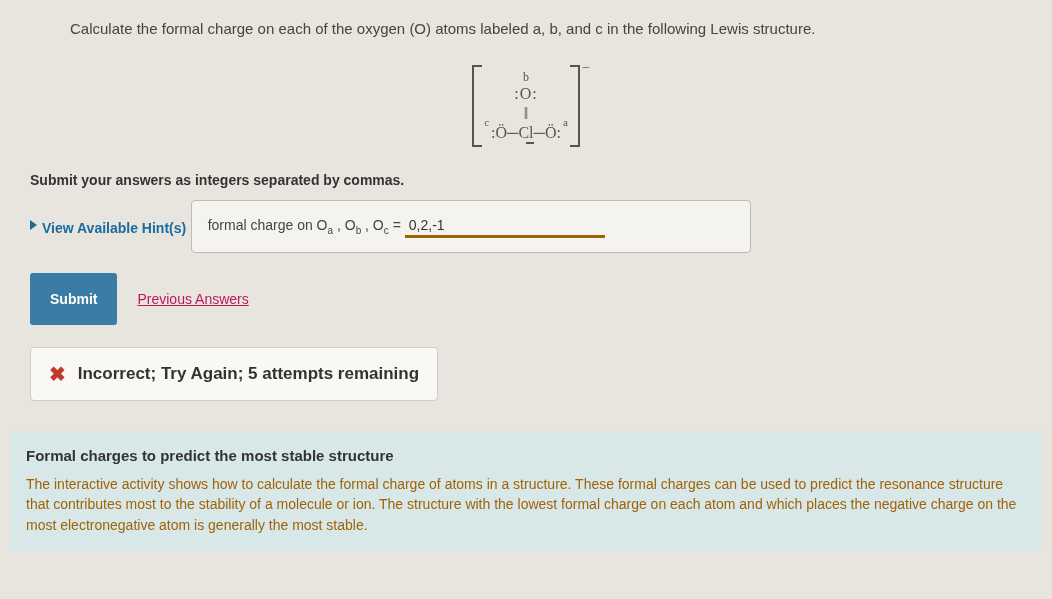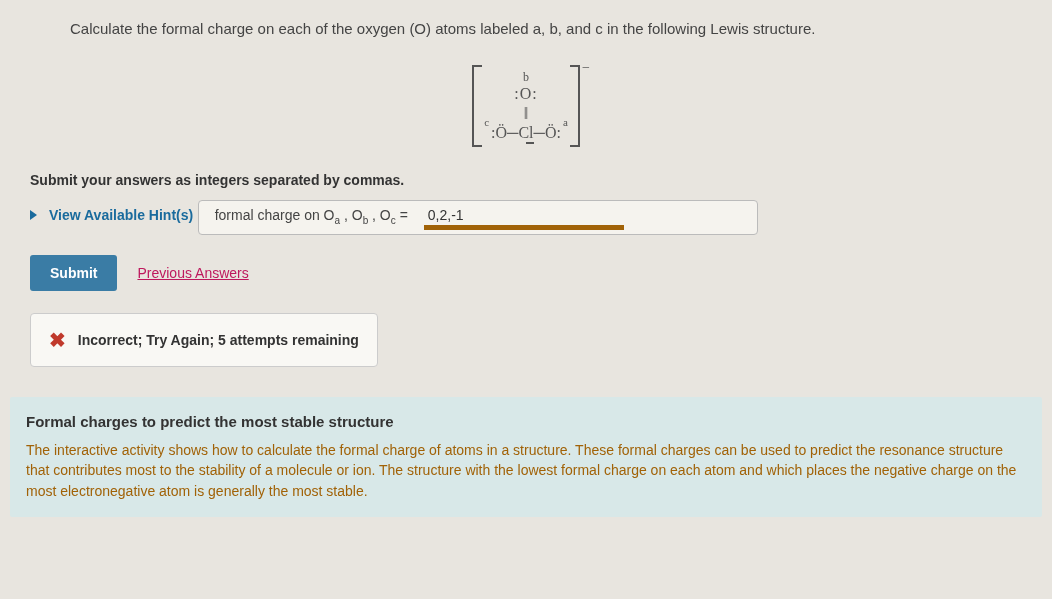--- a/index.html
+++ b/index.html
@@ -59,66 +59,65 @@
       color: #333;
       margin-bottom: 12px;
     }
     .hints-link {
       color: #1a6b9d;
       font-size: 14px;
       font-weight: bold;
       cursor: pointer;
       margin-bottom: 18px;
       display: inline-flex;
-      align-items: center;
-      gap: 12px;
+      gap: 5px;
     }
     .hints-link .triangle {
       width: 0; height: 0;
       border-top: 5px solid transparent;
       border-bottom: 5px solid transparent;
       border-left: 7px solid #1a6b9d;
     }
     .answer-box {
       border: 1px solid #bbb;
       border-radius: 4px;
       background: #f5f3ee;
-      padding: 4px 16px;
+      padding: 14px 16px;
       display: inline-flex;
       align-items: baseline;
-      gap: 16px;
+      gap: 4px;
       margin-bottom: 20px;
       min-width: 560px;
     }
     .answer-label {
       font-size: 14px;
       color: #444;
     }
     .answer-label sub { font-size: 10px; }
     .answer-input {
       border: none;
-      border-bottom: 5px solid #a16207;
+      border-bottom: 3px solid #a16207;
       background: transparent;
       font-size: 14px;
       padding: 2px 4px;
       width: 200px;
       outline: none;
       color: #333;
     }
     .button-row {
       display: flex;
       align-items: center;
       gap: 20px;
       margin-bottom: 22px;
     }
     .submit-btn {
       background: #3a7ca5;
       color: #fff;
       border: none;
-      padding: 10px 20px;
+      padding: 18px 20px;
       font-size: 14px;
       font-weight: bold;
       border-radius: 3px;
       cursor: pointer;
     }
     .prev-answers {
       color: #be185d;
       text-decoration: underline;
       font-size: 14px;
       cursor: pointer;
@@ -133,21 +132,21 @@
       gap: 12px;
       margin-bottom: 30px;
     }
     .feedback-x {
       color: #c0392b;
       font-size: 20px;
       font-weight: bold;
     }
     .feedback-text {
       font-weight: bold;
-      font-size: 14px;
+      font-size: 17px;
       color: #333;
     }
     .info-panel {
       background: #d8e8e8;
       padding: 16px 16px;
       border-radius: 2px;
       margin-left: -20px;
       margin-right: -20px;
     }
     .info-title {

